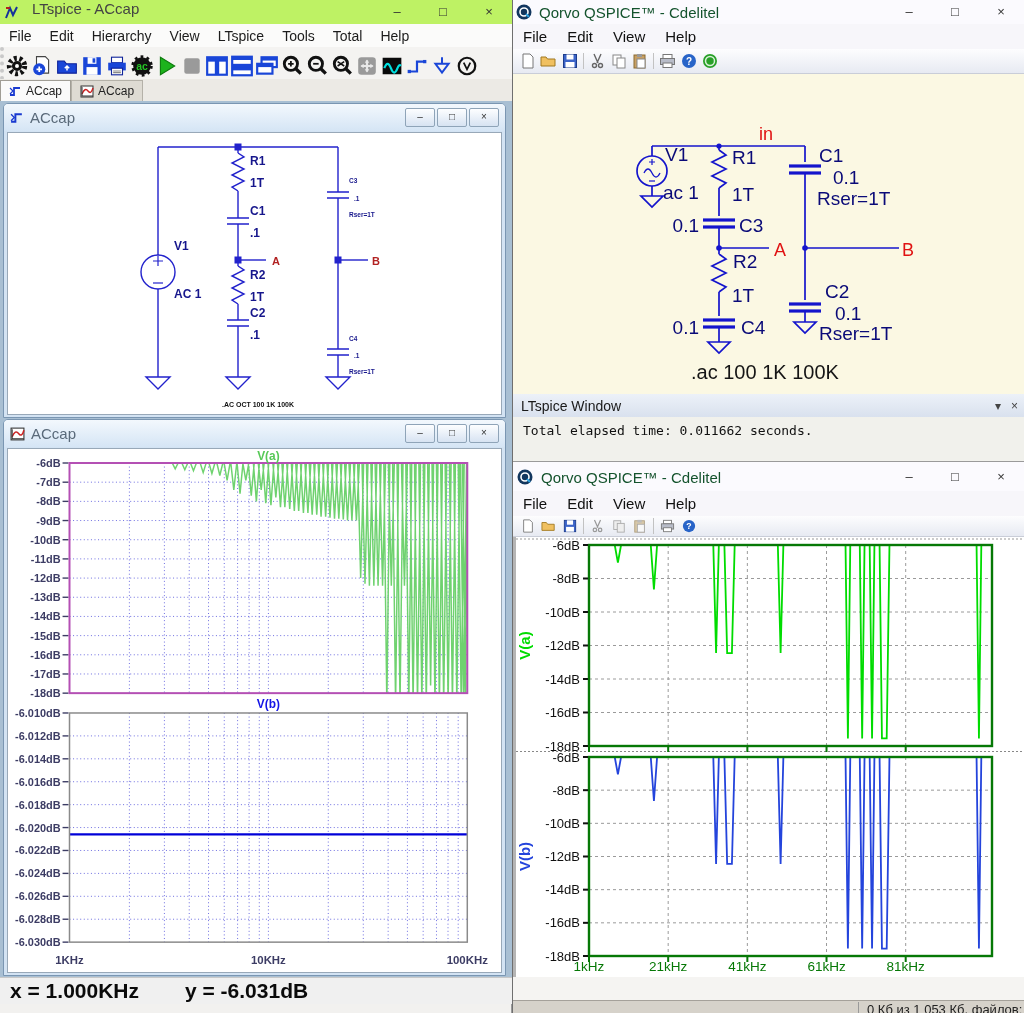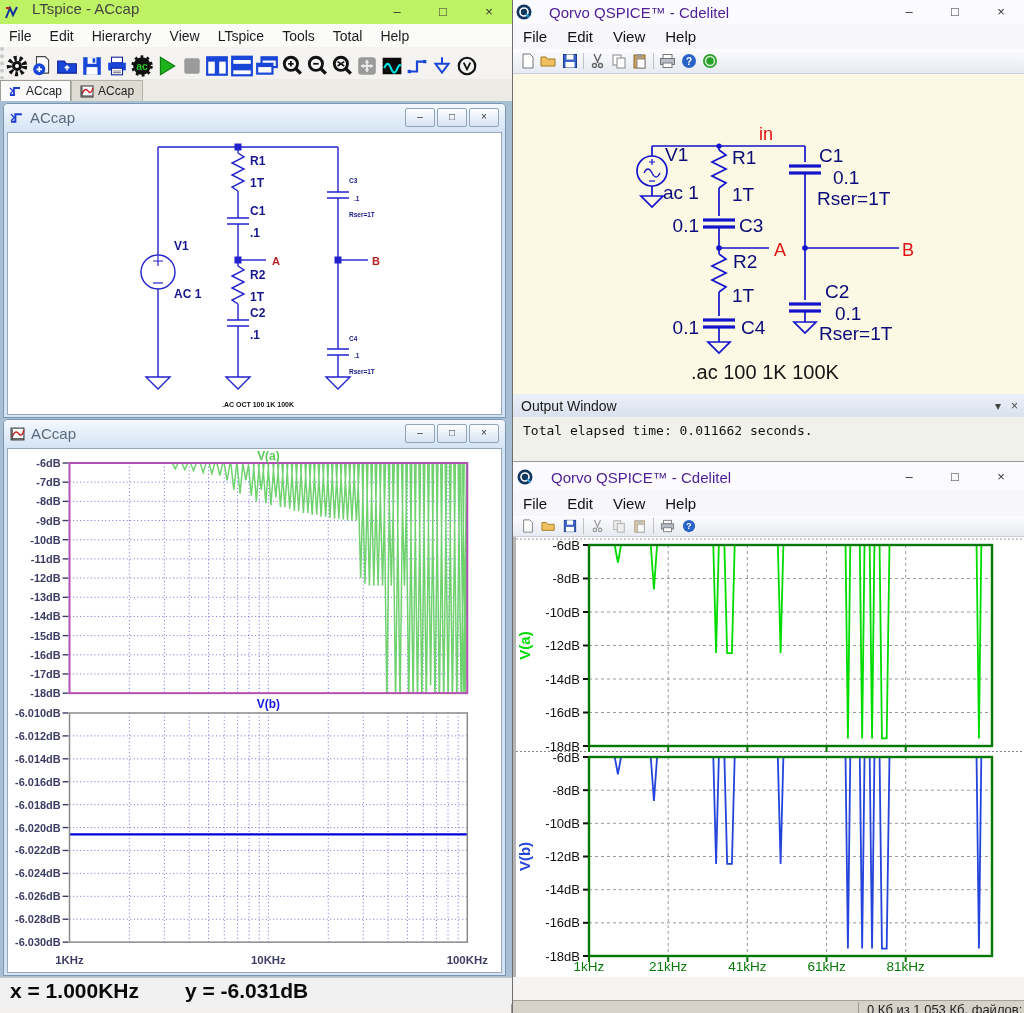--- a/index.html
+++ b/index.html
@@ -29,21 +29,21 @@
   .child-btns span{width:28px;height:17px;background:linear-gradient(#fdfeff,#d7e3f2);border:1px solid #8fa4b8;border-radius:2px;font-size:10px;color:#333;text-align:center;line-height:16px;}
   .child-body{position:absolute;left:3px;right:3px;bottom:2px;background:#ffffff;border:1px solid #98a8b8;overflow:hidden;}
   .lt-status{position:absolute;left:0;top:977px;width:512px;height:26px;background:#f0f0f0;border-top:1px solid #c8c8c8;display:flex;align-items:center;}
   .lt-status span{font-size:21px;font-weight:600;color:#0a0a0a;}
   .lt-strip{position:absolute;left:0;top:1003px;width:512px;height:10px;background:#d8d4cc;overflow:hidden;border-top:1px solid #b2aea6;}
   .lt-strip div{font-size:12px;color:#333;position:relative;top:-3px;padding-left:3px;}
 
   
   .qsapp{position:absolute;left:512px;top:0;width:512px;height:1013px;background:#f5f4f2;border-left:1px solid #6f6f6f;box-sizing:border-box;}
   .q-titlebar{display:flex;align-items:center;background:#fbfafe;position:absolute;left:0;width:511px;}
-  .q-titlebar .title{font-size:15px;color:#4c1d95;margin-left:14px;}
+  .q-titlebar .title{font-size:15px;color:#14532d;margin-left:4px;}
   .q-menubar{position:absolute;left:0;width:511px;background:#f7f6fa;display:flex;align-items:center;}
   .q-menubar span{font-size:15px;color:#111;padding:0 10px;}
   .q-toolbar{position:absolute;left:0;width:511px;background:linear-gradient(#fdfdfe,#e7eaf2);border-bottom:1px solid #c9cdd8;display:flex;align-items:center;padding-left:4px;box-sizing:border-box;}
   .q-toolbar .tbi{width:21px;height:20px;}
   .tb-sep{width:1px;height:16px;background:#c2c2c2;margin:0 3px;flex:0 0 auto;}
   .qschem{position:absolute;left:0;top:74px;width:511px;height:320px;background:#fbf8e3;}
   .qout-title{position:absolute;left:0;top:394px;width:511px;height:23px;background:linear-gradient(#ecf1f8,#d9e1ee);border-bottom:1px solid #b0b8c4;display:flex;align-items:center;}
   .qout-title .t{font-size:14px;color:#1a1a1a;padding-left:8px;}
   .qout-title .ic{position:absolute;right:6px;font-size:12px;color:#444;display:flex;gap:10px;}
   .qout-body{position:absolute;left:0;top:417px;width:511px;height:44px;background:#f1f1ec;border-bottom:1px solid #b9b9b9;}
@@ -607,21 +607,21 @@
         <g fill="#e01212" font-size="18">
           <text x="246" y="66">in</text>
           <text x="261" y="182">A</text>
           <text x="389" y="182">B</text>
         </g>
         <text x="178" y="305" fill="#151515" font-size="20">.ac 100 1K 100K</text>
       </svg>
     </div>
 
     <div class="qout-title">
-      <span class="t">Output Window</span>
+      <span class="t">LTspice Window</span>
       <span class="ic">
         <span>▾</span>
         <span>×</span>
       </span>
     </div>
     <div class="qout-body">
       <div>Total elapsed time: 0.011662 seconds.</div>
     </div>
 
     <div class="q-titlebar" style="top:461px;height:30px;border-top:1px solid #9a9a9a;">

